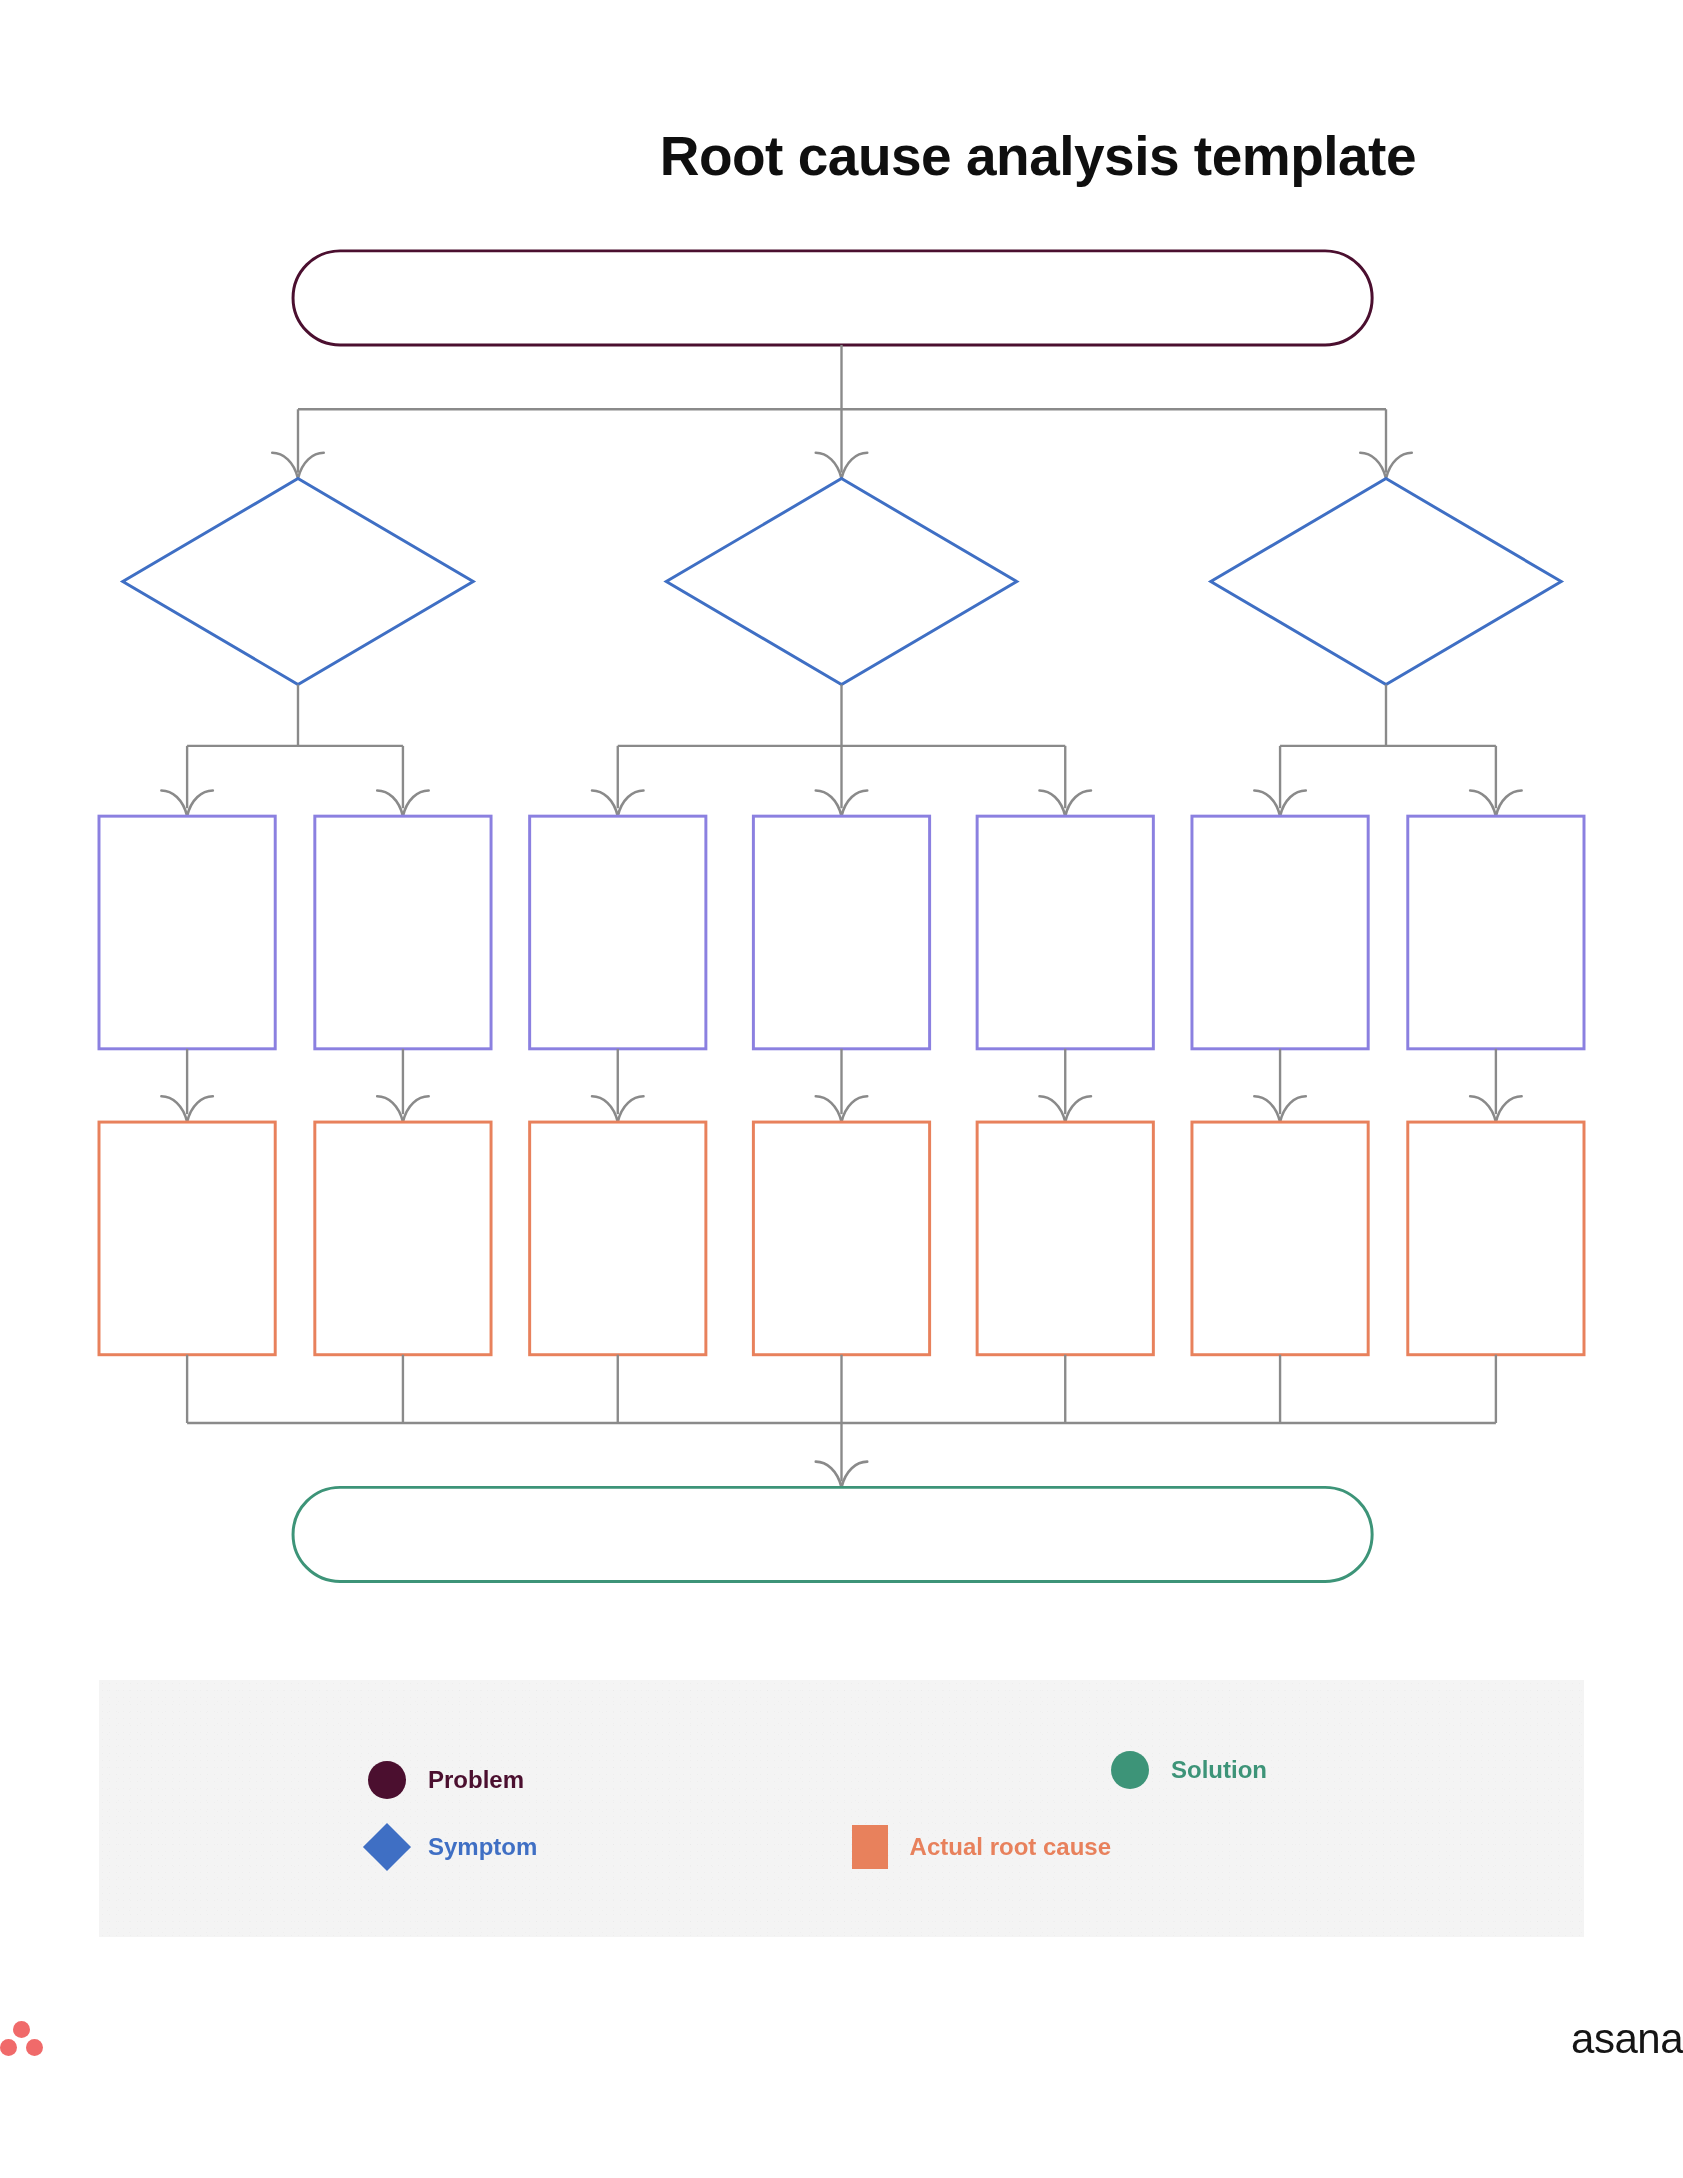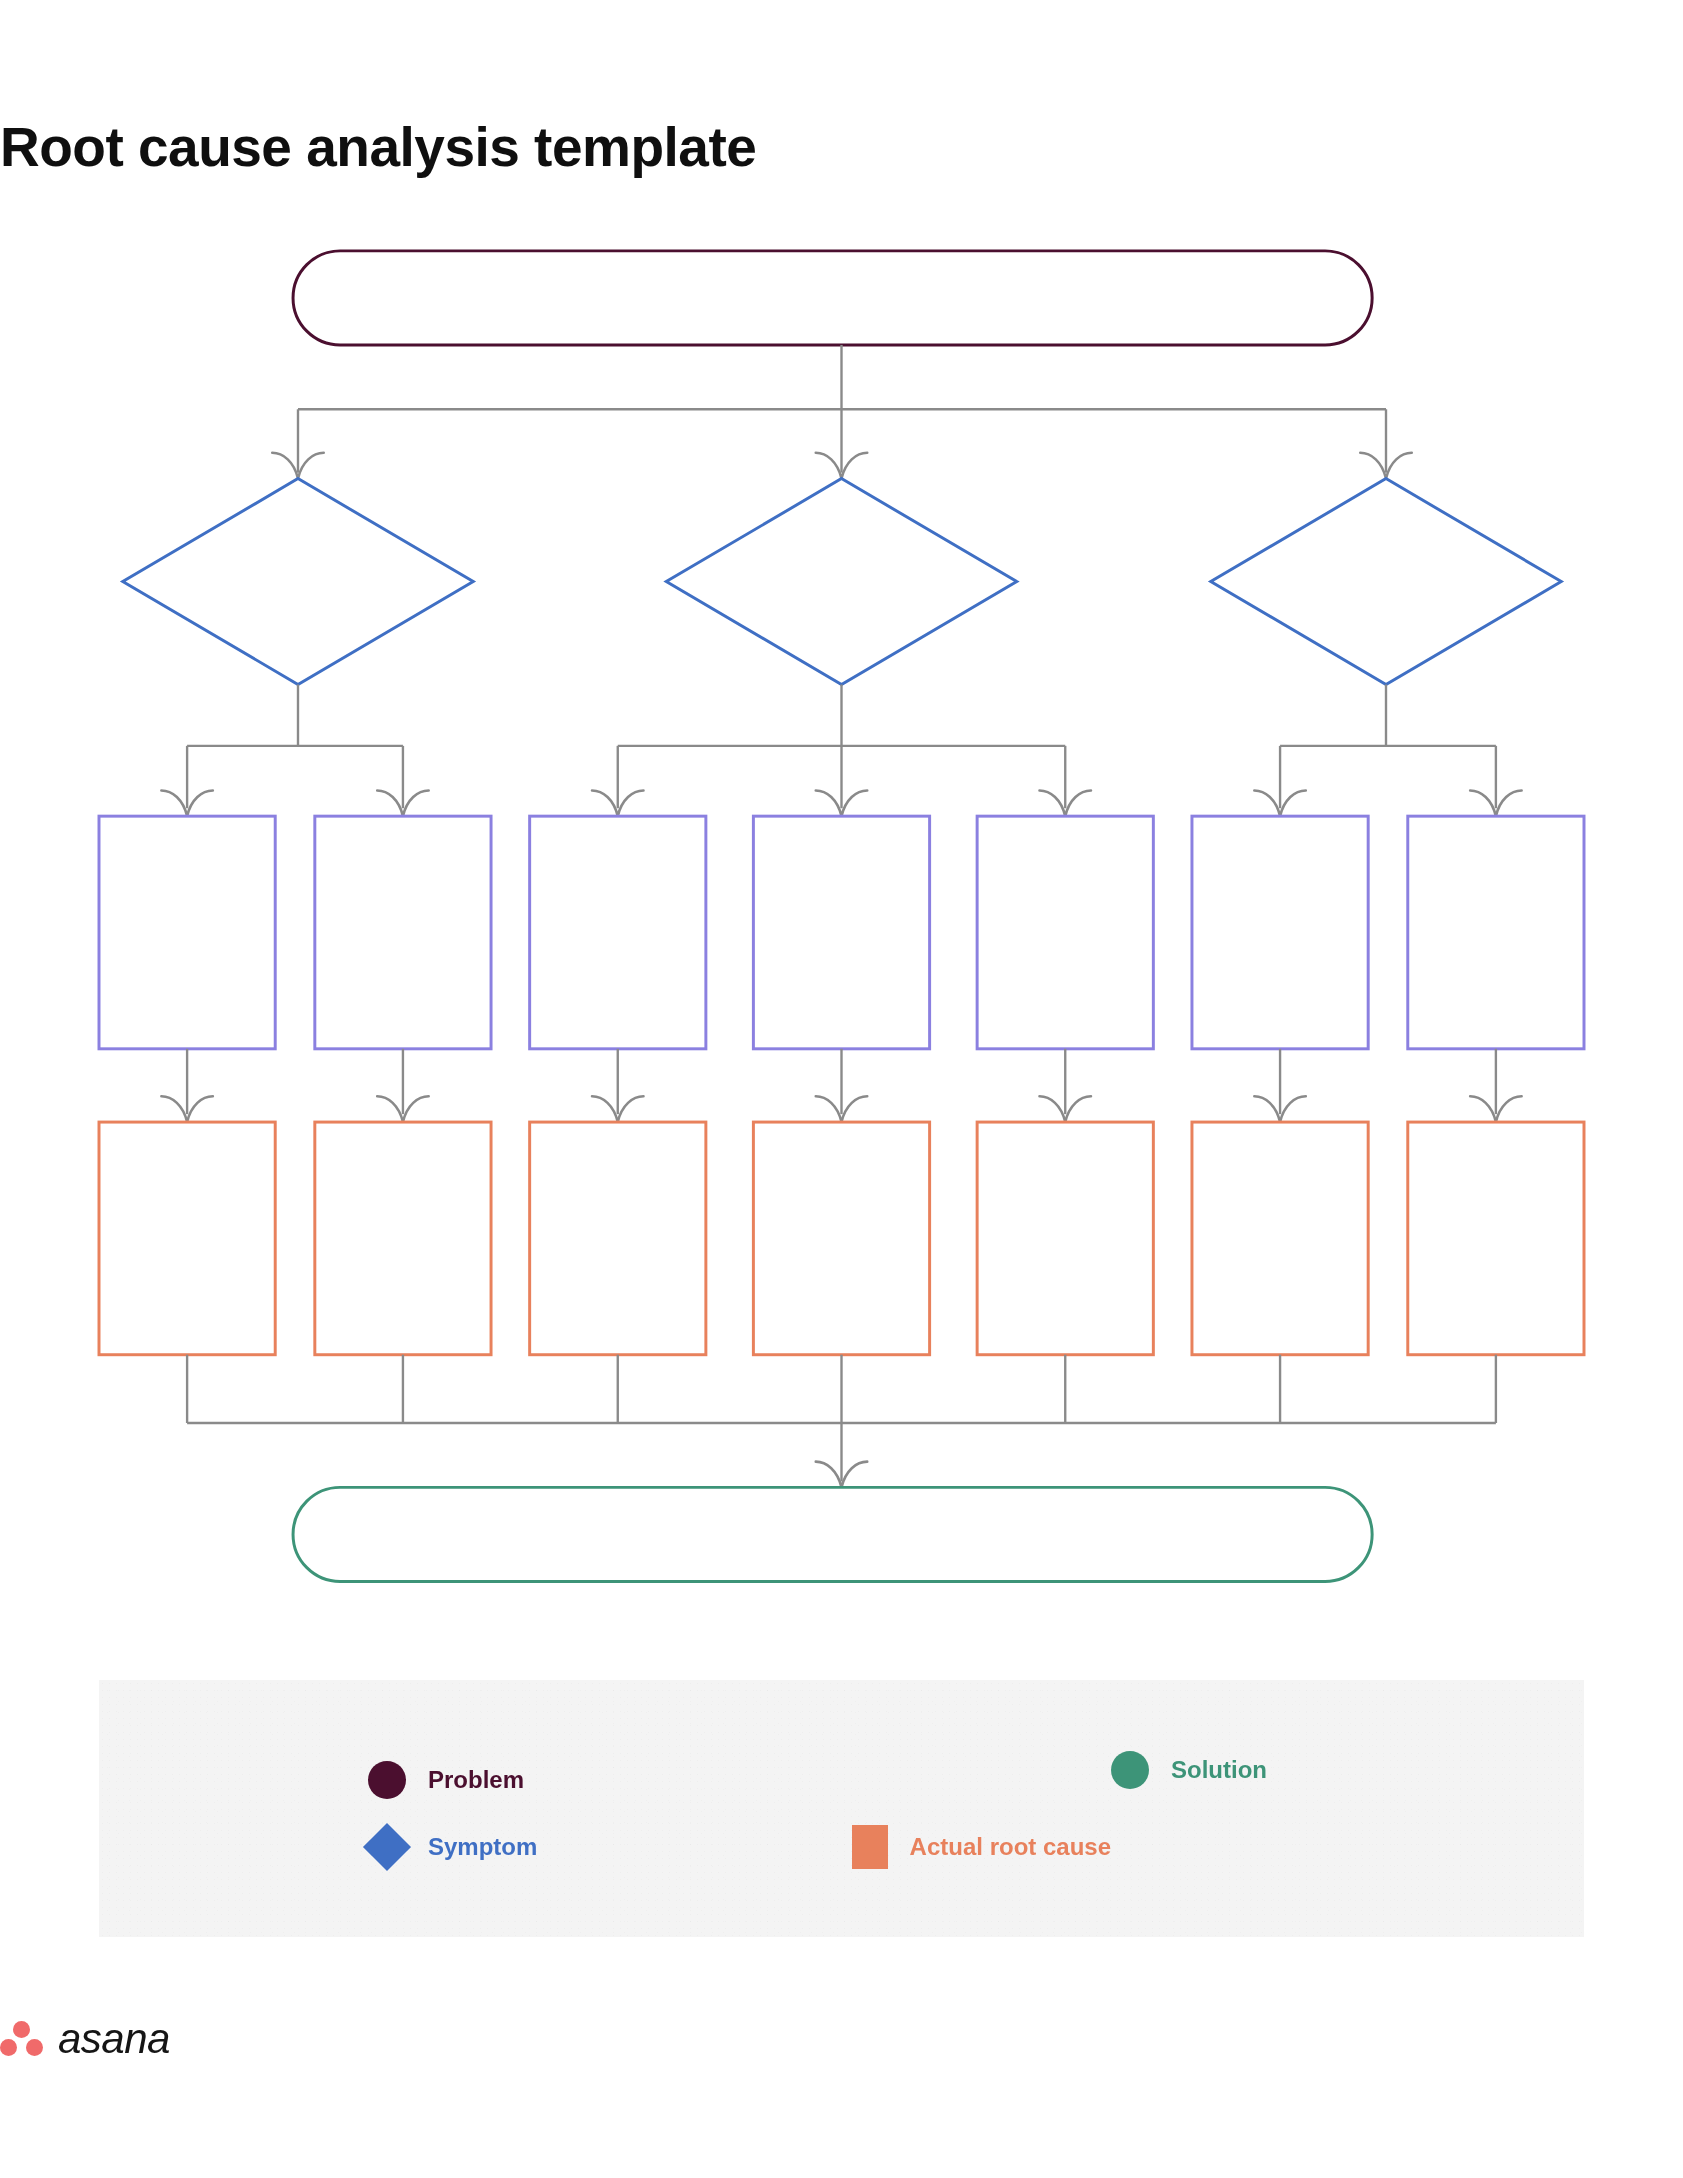--- a/index.html
+++ b/index.html
@@ -15,24 +15,24 @@
     position: relative;
   }
   .page {
     position: relative;
     width: 1683px;
     height: 2178px;
     background: #ffffff;
   }
   .page-title {
     position: absolute;
-    top: 78px;
+    top: 87px;
     left: 0;
     width: 1416px;
-    text-align: left;
+    text-align: right;
     font-size: 55px;
     font-weight: 700;
     letter-spacing: -0.5px;
     color: #0f0f0f;
     font-family: "Liberation Sans", sans-serif;
   }
   .diagram-wrap {
     position: absolute;
     top: 228px;
     left: 0;
@@ -95,23 +95,22 @@
     margin: 4px 2px;
   }
   
   .footer-logo {
     position: absolute;
     left: 0;
     top: 2015px;
     width: 1683px;
     display: flex;
     align-items: center;
-    justify-content: flex-start;
+    justify-content: space-between;
     gap: 14px;
-    font-style: italic;
   }
   .logo-dots {
     position: relative;
     width: 44px;
     height: 40px;
     flex: 0 0 auto;
   }
   .logo-dots span {
     position: absolute;
     width: 17px;

